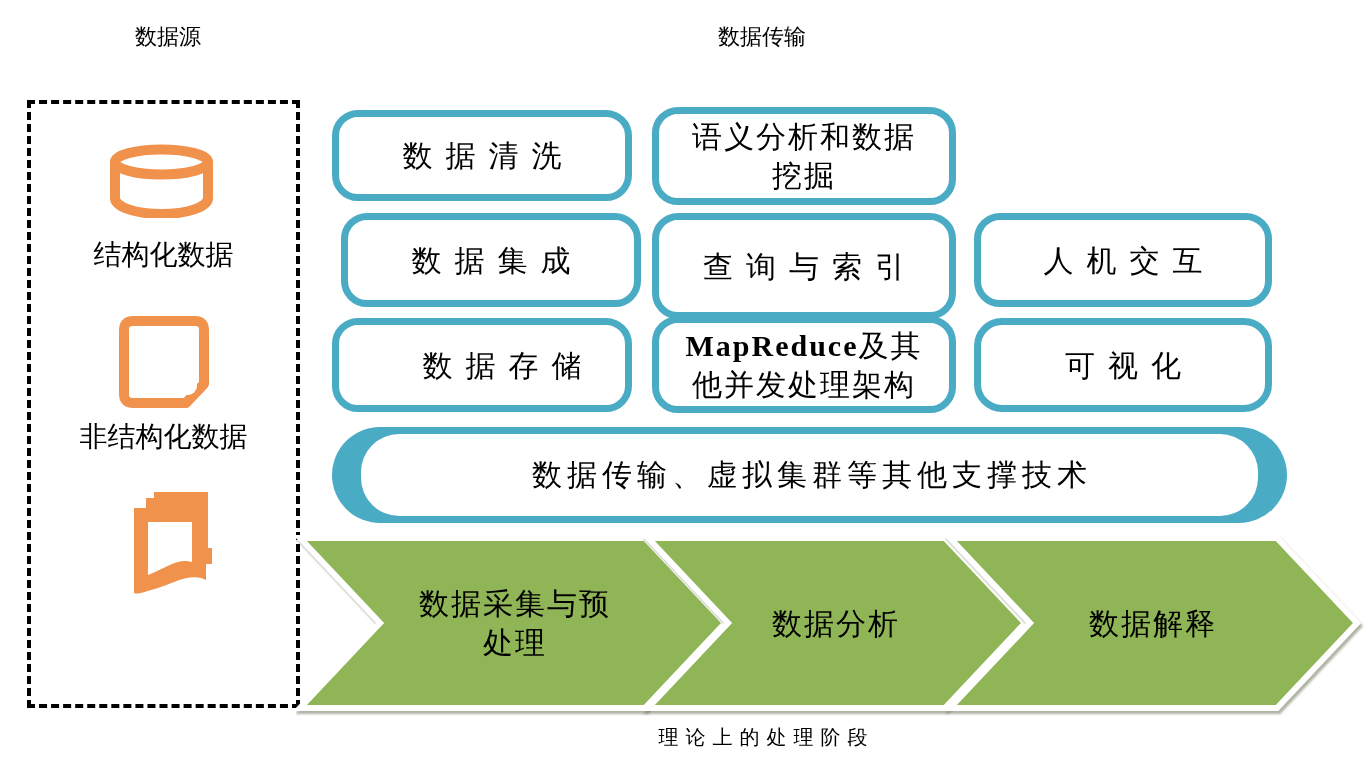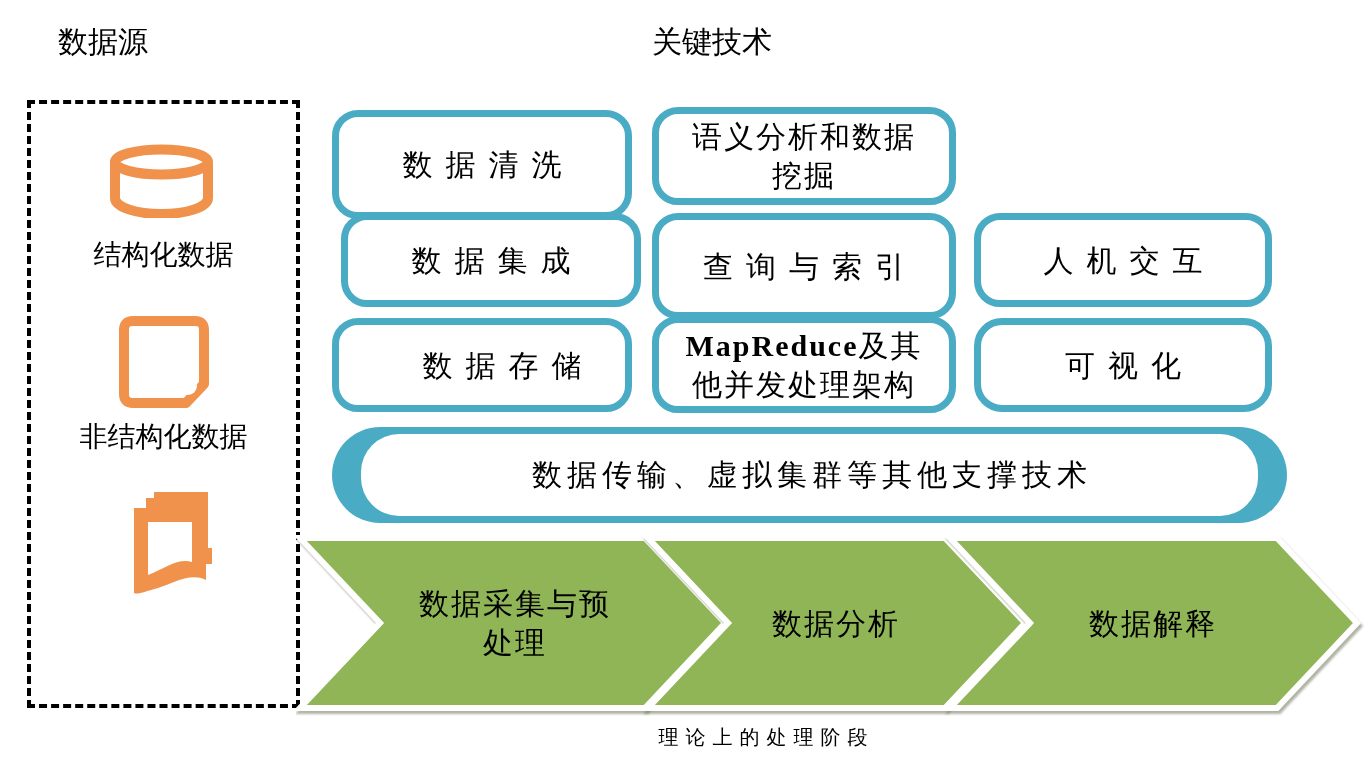--- a/index.html
+++ b/index.html
@@ -1,20 +1,20 @@
 <!DOCTYPE html>
 <html><head>
 <meta charset="utf-8">
 <style>
   html,body{margin:0;padding:0;background:#fff;}
   .canvas{
     position:relative;width:1369px;height:782px;background:#fff;
     font-family:"Liberation Serif","DejaVu Serif",serif;color:#000;overflow:hidden;
   }
-  .title{position:absolute;font-size:30px;white-space:nowrap;width:220px;}
+  .title{position:absolute;font-size:22px;white-space:nowrap;text-align:center;width:220px;}
   .t-ds{left:58px;top:22px;}
   .t-kt{left:652px;top:22px;}
 
   
   .ds-panel{position:absolute;left:27px;top:100px;width:273px;height:608px;
     border:4px dashed #000;box-sizing:border-box;}
   .ds-icon{position:absolute;}
   .ic-db{left:78px;top:40px;}
   .ic-doc{left:87px;top:210px;}
   .ic-stack{left:79px;top:384px;}
@@ -22,21 +22,21 @@
   .lb1{top:132px;}
   .lb2{top:314px;}
   .lb3{top:500px;}
 
   
   .tbox{position:absolute;border:7px solid #4AABC5;border-radius:26px;background:#fff;
     box-sizing:border-box;display:flex;align-items:center;justify-content:center;text-align:center;}
   .box-label{font-size:30px;white-space:pre-line;line-height:1.3;}
   .sp{letter-spacing:13px;text-indent:13px;}
   .sp2{letter-spacing:2px;}
-  .b-r1c1{left:332px;top:110px;width:300px;height:109px;}
+  .b-r1c1{left:332px;top:110px;width:300px;height:91px;}
   .b-r1c2{left:652px;top:107px;width:304px;height:98px;}
   .b-r2c1{left:332px;top:213px;width:300px;height:94px;margin-left:9px;}
   .b-r2c2{left:652px;top:213px;width:304px;height:106px;}
   .b-r2c3{left:974px;top:213px;width:298px;height:94px;}
   .b-r3c1{left:332px;top:318px;width:300px;height:94px;padding-left:40px;}
   .b-r3c2{left:652px;top:316px;width:304px;height:97px;}
   .b-r3c3{left:974px;top:318px;width:298px;height:94px;border-radius:28px;}
 
   
   .support-outer{position:absolute;left:332px;top:427px;width:955px;height:96px;
@@ -57,21 +57,21 @@
 
   .caption{position:absolute;left:563px;top:724px;width:400px;text-align:center;
     font-size:20px;letter-spacing:7px;text-indent:7px;white-space:nowrap;}
 </style>
 </head>
 <body>
 
 <div class="canvas">
 
   <div class="title t-ds">数据源</div>
-  <div class="title t-kt">关键技术</div>
+  <div class="title t-kt">数据传输</div>
 
   <div class="ds-panel">
 
     <span class="ds-icon ic-db">
       <svg width="105" height="74" viewBox="0 0 105 74">
         <path d="M6 19 V54 C6 63 27 70 52.5 70 C78 70 99 63 99 54 V19" fill="#fff" stroke="#F0914C" stroke-width="10"></path>
         <ellipse cx="52.5" cy="18" rx="46.5" ry="12.5" fill="#fff" stroke="#F0914C" stroke-width="10"></ellipse>
       </svg>
     </span>
     <div class="ds-label lb1">结构化数据</div>

